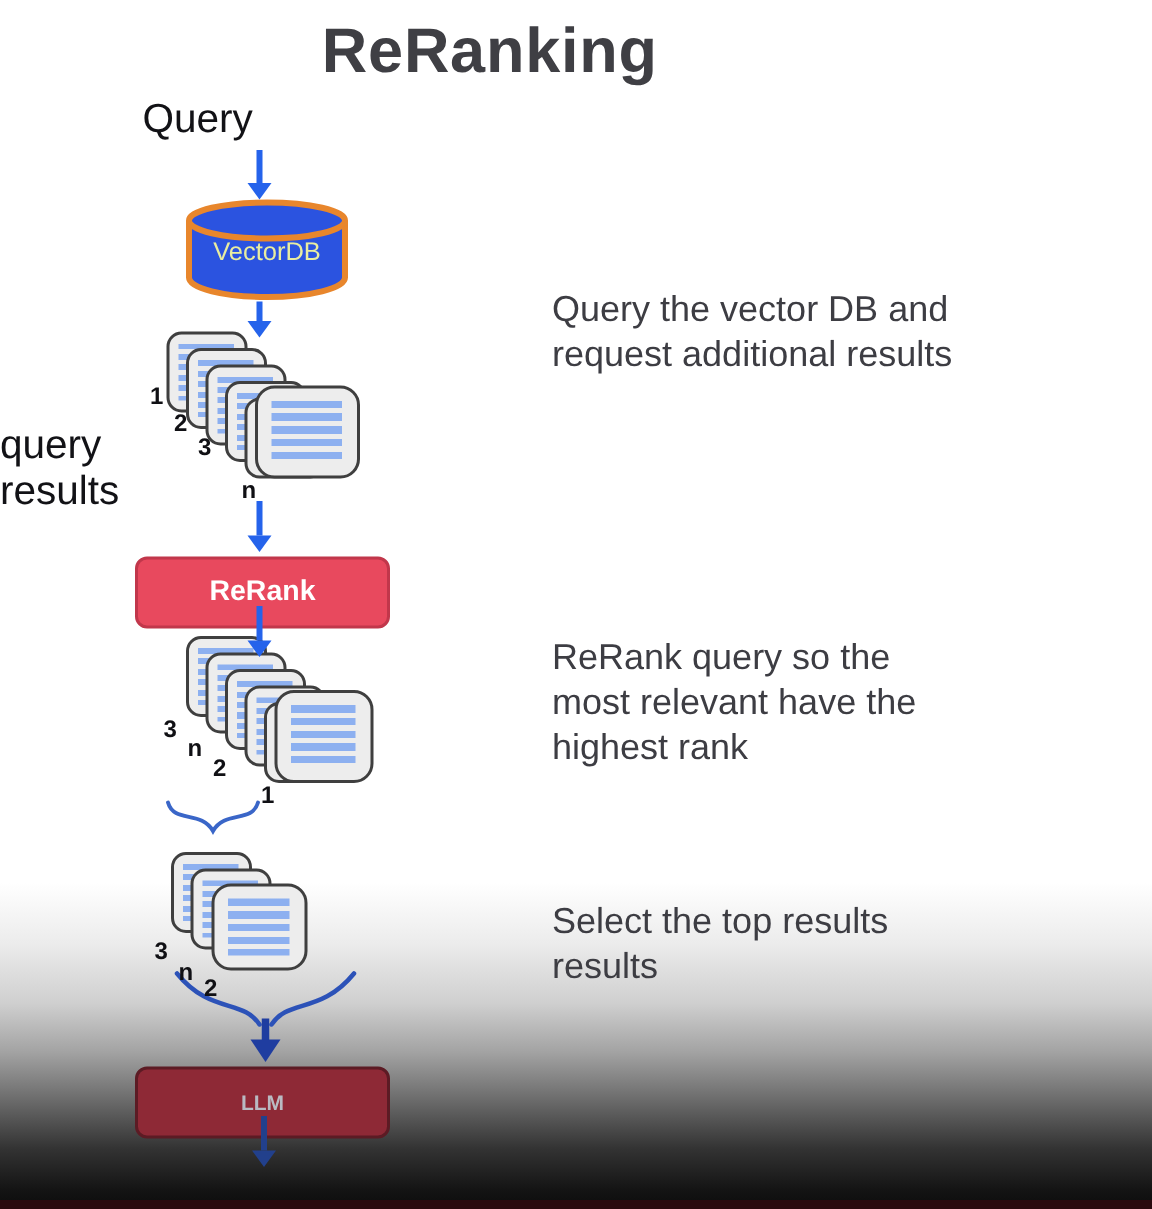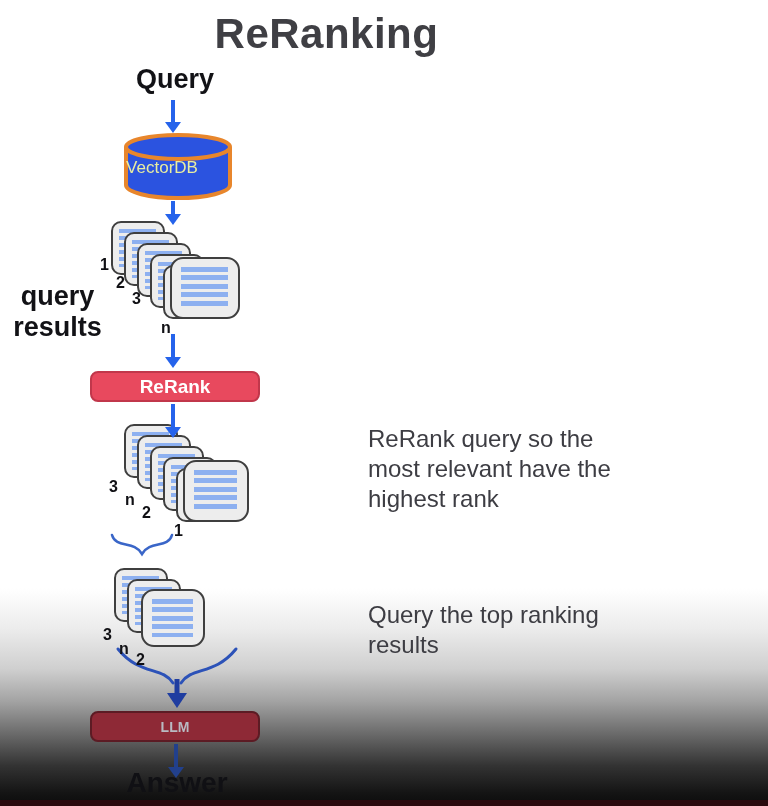--- a/index.html
+++ b/index.html
@@ -6,46 +6,46 @@
   body{font-family:"Liberation Sans", sans-serif;}
   .canvas{
     position:relative;width:768px;height:806px;overflow:hidden;
     background:linear-gradient(180deg,
       #ffffff 0%, #ffffff 73%, #ececec 78%, #cfcfcf 83%,
       #a3a3a3 87%, #6b6b6b 91%, #333333 95%, #141414 98.4%, #0b0b0b 100%);
   }
   .bottom-strip{position:absolute;left:0;bottom:0;width:768px;height:6px;background:#2a0a0e;}
   .title{position:absolute;top:10px;left:0;width:653px;text-align:center;
     font-size:42px;font-weight:600;color:#3f3f44;letter-spacing:.5px;}
-  .lbl{position:absolute;color:#121216;font-weight:700;text-align:center;white-space:pre-line;}
+  .lbl{position:absolute;color:#121216;font-weight:400;white-space:pre-line;}
   .query-lbl{top:64px;left:95px;width:160px;font-size:27px;}
   .qres-lbl{top:281px;left:0;width:115px;font-size:27px;line-height:31px;}
   .answer-lbl{top:767px;left:97px;width:160px;font-size:28px;color:#101014;}
   .note{position:absolute;left:368px;width:330px;font-size:24px;line-height:30px;
     color:#3d3d43;font-weight:500;white-space:pre-line;}
   
   .arr{position:absolute;width:16px;display:flex;flex-direction:column;align-items:center;z-index:6;}
   .arr .stem{width:4px;flex:1;background:var(--c);}
   .arr .head{width:0;height:0;border-left:8px solid transparent;border-right:8px solid transparent;
     border-top:11px solid var(--c);}
   
   .cyl{position:absolute;left:122px;top:131px;}
-  .cyl-lbl{position:absolute;left:106px;top:158px;width:112px;text-align:center;
+  .cyl-lbl{position:absolute;left:122px;top:158px;width:112px;text-align:center;
     font-size:17px;color:var(--vectordb-text);font-weight:500;z-index:3;}
   
   .doc{position:absolute;background:var(--doc-fill);border:2px solid #3f3f3f;border-radius:10px;
     box-sizing:border-box;}
   .doc::before{content:"";position:absolute;left:6px;right:7px;top:6px;bottom:6px;
     background:repeating-linear-gradient(180deg,var(--doc-line) 0 4px,transparent 4px 7px);}
   .doc.front{border-radius:13px;}
   .doc.front::before{left:9px;right:10px;top:8px;bottom:8px;
     background:repeating-linear-gradient(180deg,var(--doc-line) 0 5px,transparent 5px 8.5px);}
   .num{position:absolute;font-weight:700;font-size:16px;color:#101014;z-index:7;}
   
-  .btn{position:absolute;left:90px;width:170px;height:31px;border-radius:8px;box-sizing:border-box;
+  .btn{position:absolute;left:90px;width:170px;height:48px;border-radius:8px;box-sizing:border-box;
     display:flex;align-items:center;justify-content:center;font-weight:700;z-index:4;}
   .rerank{top:371px;background:var(--rerank-fill);border:2px solid #c1374b;color:#ffffff;font-size:19px;}
   .llm{top:711px;background:var(--llm-fill);border:2px solid #5c1b24;color:#b9bac2;font-size:14px;font-weight:600;}
   .shape{position:absolute;z-index:5;}
 </style>
 </head>
 <body>
 
 <div class="canvas">
 
@@ -117,22 +117,23 @@
     <path d="M6,3 C28,30 50,20 61,37 M124,3 C102,30 80,20 69,37" fill="none" stroke="#2c52b8" stroke-width="3" stroke-linecap="round"></path>
     <path d="M65,33 V49" stroke="#1f3da0" stroke-width="5"></path>
     <polygon points="55,47 75,47 65,62" fill="#1f3da0"></polygon>
   </svg>
 
   <div class="btn llm">LLM</div>
   <div class="arr" style="--c:var(--arrow-navy);left:168px;top:744px;height:34px">
       <i class="stem"></i>
       <i class="head"></i>
     </div>
-  <div class="lbl answer-lbl">Answer</div>
 
+  <div class="note" style="top:192px">Query the vector DB and
+request additional results</div>
   <div class="note" style="top:424px">ReRank query so the
 most relevant have the
 highest rank</div>
-  <div class="note" style="top:600px">Query the top ranking
+  <div class="note" style="top:600px">Select the top results
 results</div>
 
   <div class="bottom-strip"></div>
 </div>
 
 </body></html>

